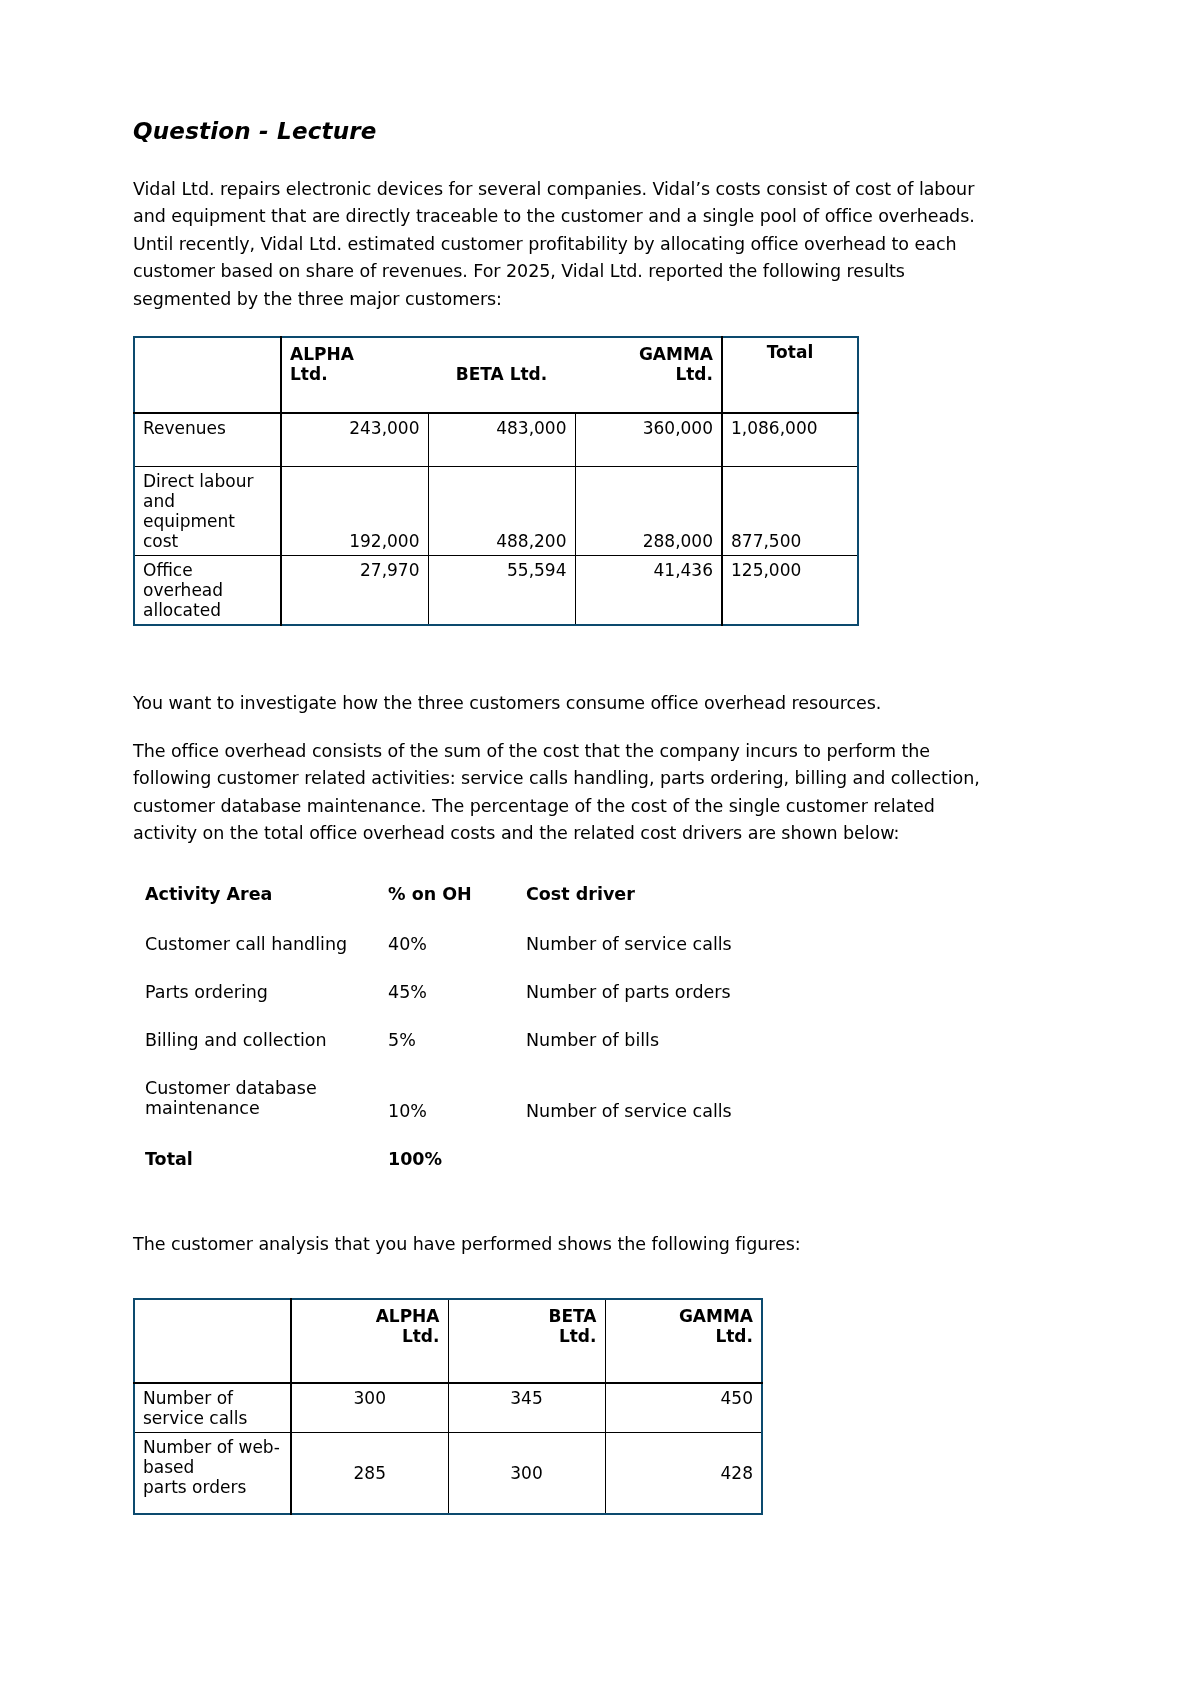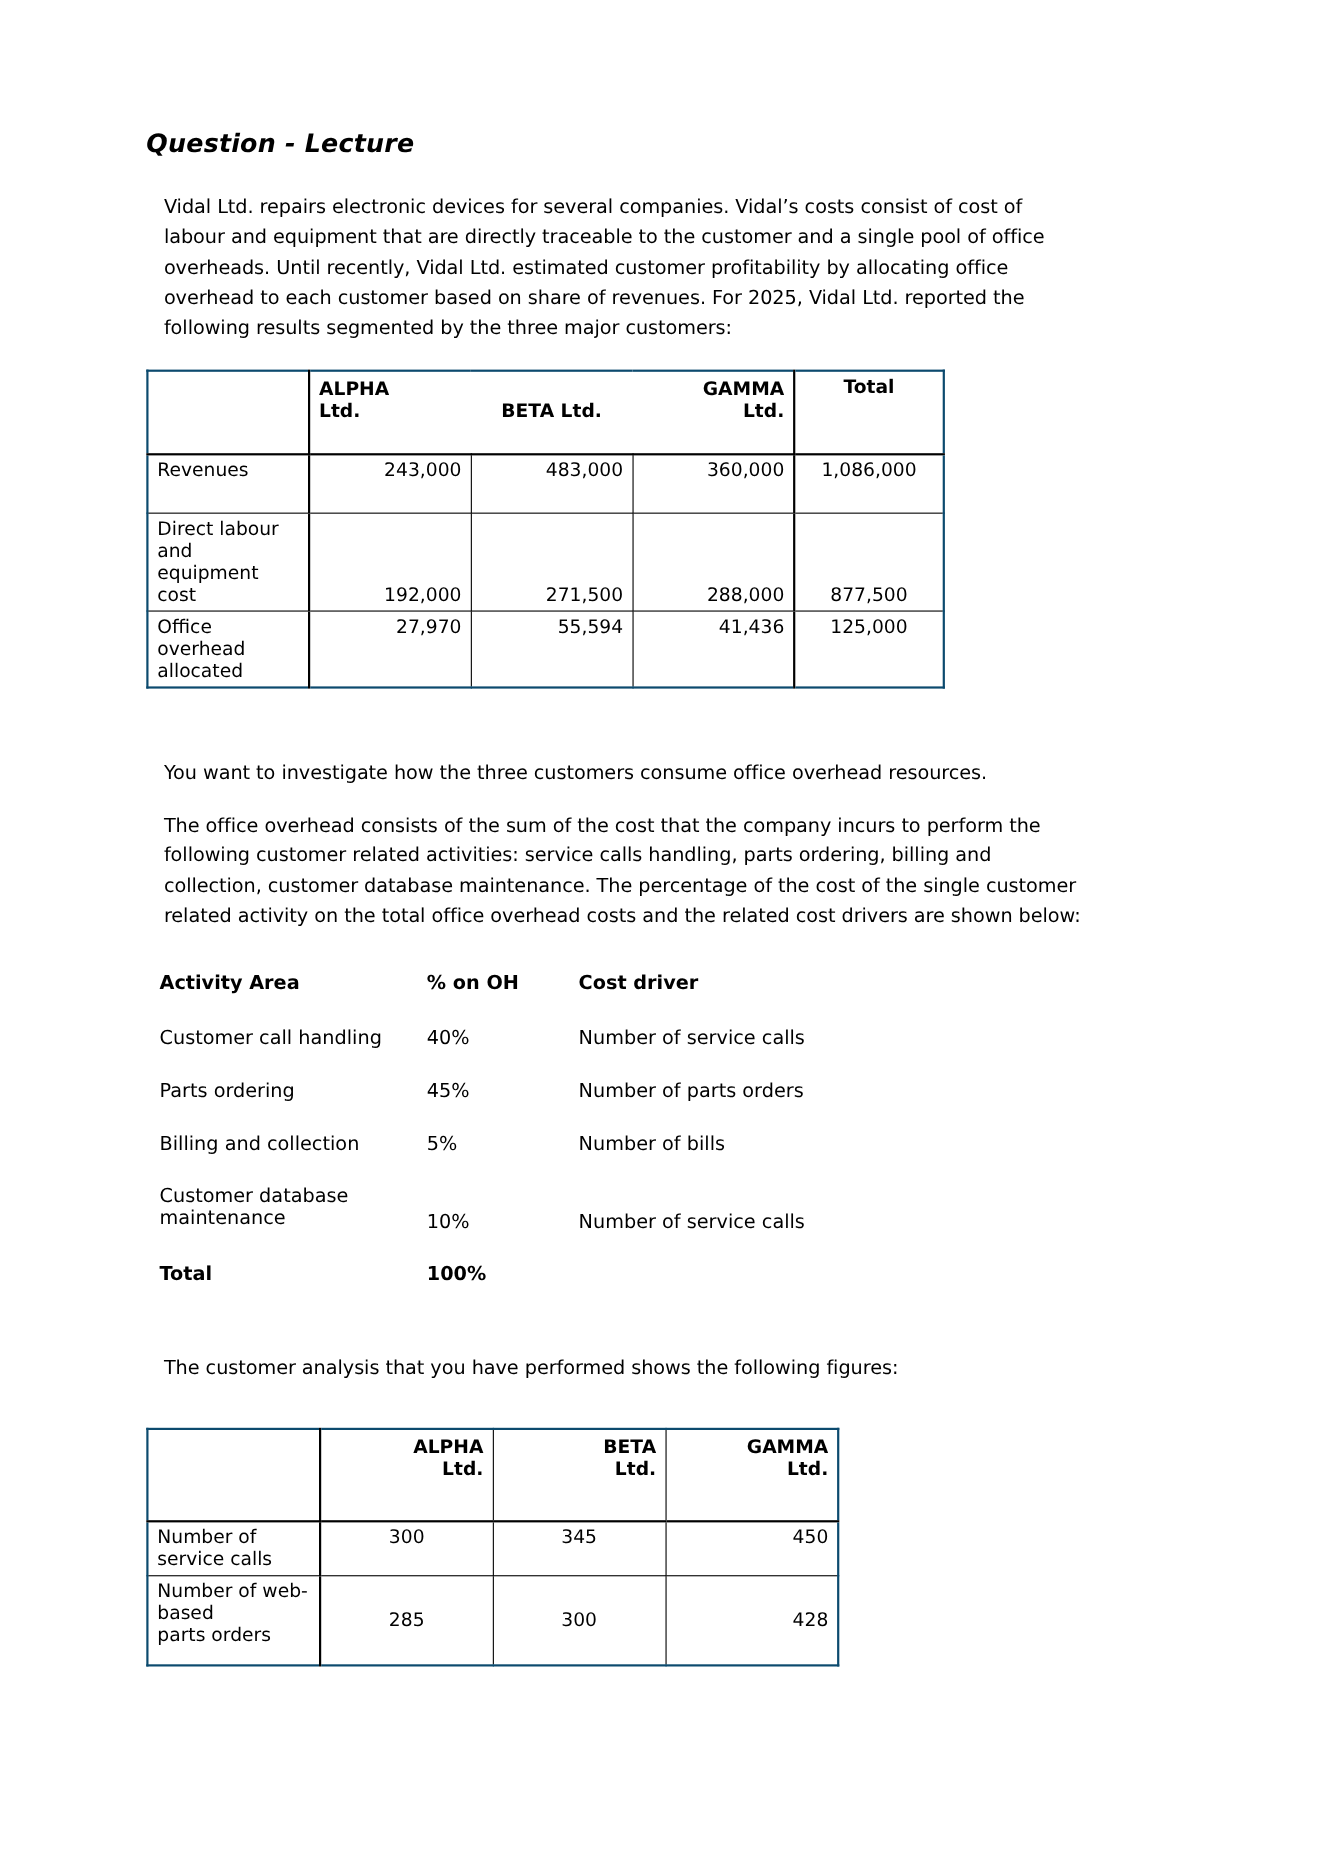--- a/index.html
+++ b/index.html
@@ -26,21 +26,21 @@
     font-size: 23px;
     font-weight: bold;
     margin: 0 0 30px 0;
     letter-spacing: 0.2px;
     line-height: 1.2;
     font-style: italic;
   }
   p.para {
     font-size: 17.5px;
     line-height: 27.5px;
-    margin: 0 0 20px 16px;
+    margin: 0 0 20px 0;
     text-align: left;
     letter-spacing: -0.05px;
   }
   p.para.tight { margin-bottom: 0; }
 
   
   table.bordered {
     border-collapse: collapse;
     font-size: 17px;
     table-layout: fixed;
@@ -63,21 +63,21 @@
     border-right: 2px solid #000;
     border-left: 2px solid #000;
   }
   table.bordered tr.header-row td { border-bottom: 2px solid #000; }
   table.bordered td.label {
     text-align: left;
     border-right: 2px solid #000;
   }
   table.bordered td.num { text-align: right; }
   table.bordered td.total-col {
-    text-align: center;
+    text-align: left;
     border-left: 2px solid #000;
   }
 
   
   #table-results { width: 726px; margin: 23px 0 0 0; }
   #table-results td.label { width: 256px; }
   #table-results td.num { width: 110px; }
   #table-results td.total-col { width: 118px; }
   #table-results .hdr-names {
     font-weight: bold;
@@ -167,21 +167,21 @@
         <td class="num row-cell">360,000</td>
         <td class="total-col row-cell">1,086,000</td>
       </tr>
 
       <tr>
         <td class="label row-cell2">
           <span>Direct labour and</span><br>
           <span>equipment cost</span>
         </td>
         <td class="num row-cell2" style="vertical-align:bottom;">192,000</td>
-        <td class="num row-cell2" style="vertical-align:bottom;">271,500</td>
+        <td class="num row-cell2" style="vertical-align:bottom;">488,200</td>
         <td class="num row-cell2" style="vertical-align:bottom;">288,000</td>
         <td class="total-col row-cell2" style="vertical-align:bottom;margin-left:32px;">877,500</td>
       </tr>
 
       <tr>
         <td class="label row-cell">Office overhead allocated</td>
         <td class="num row-cell">27,970</td>
         <td class="num row-cell">55,594</td>
         <td class="num row-cell">41,436</td>
         <td class="total-col row-cell">125,000</td>

